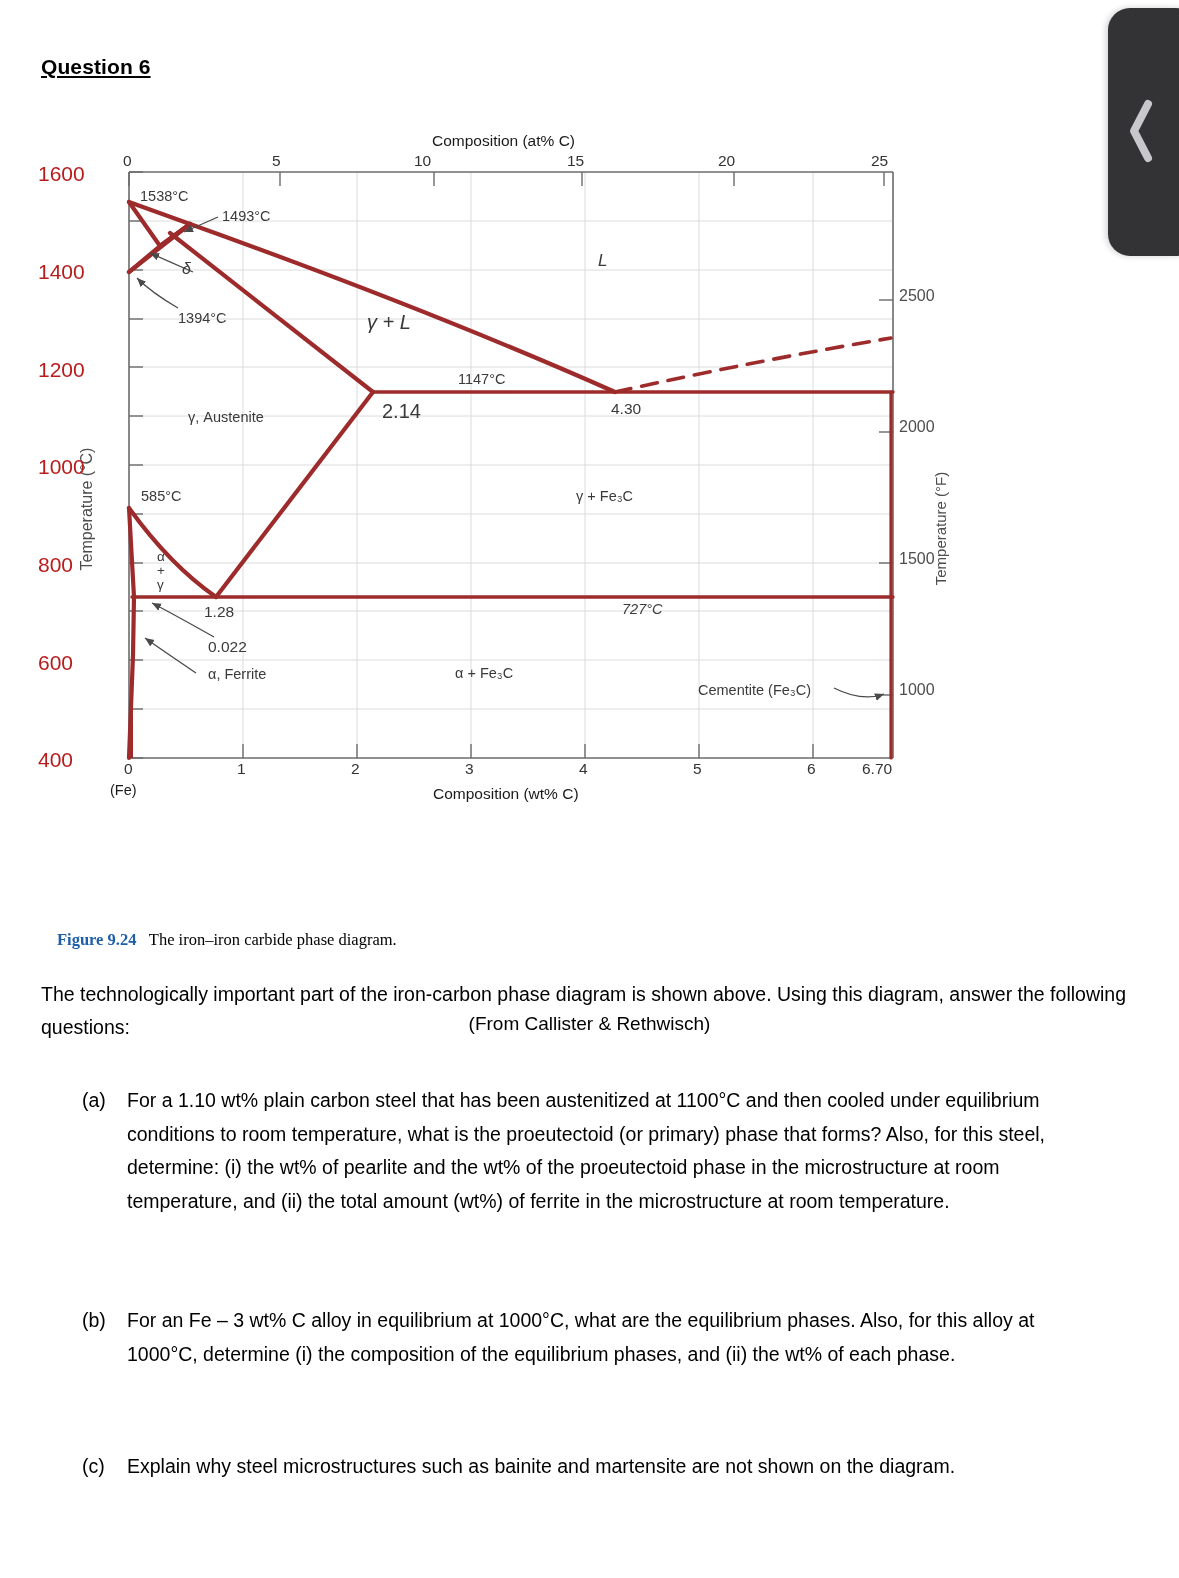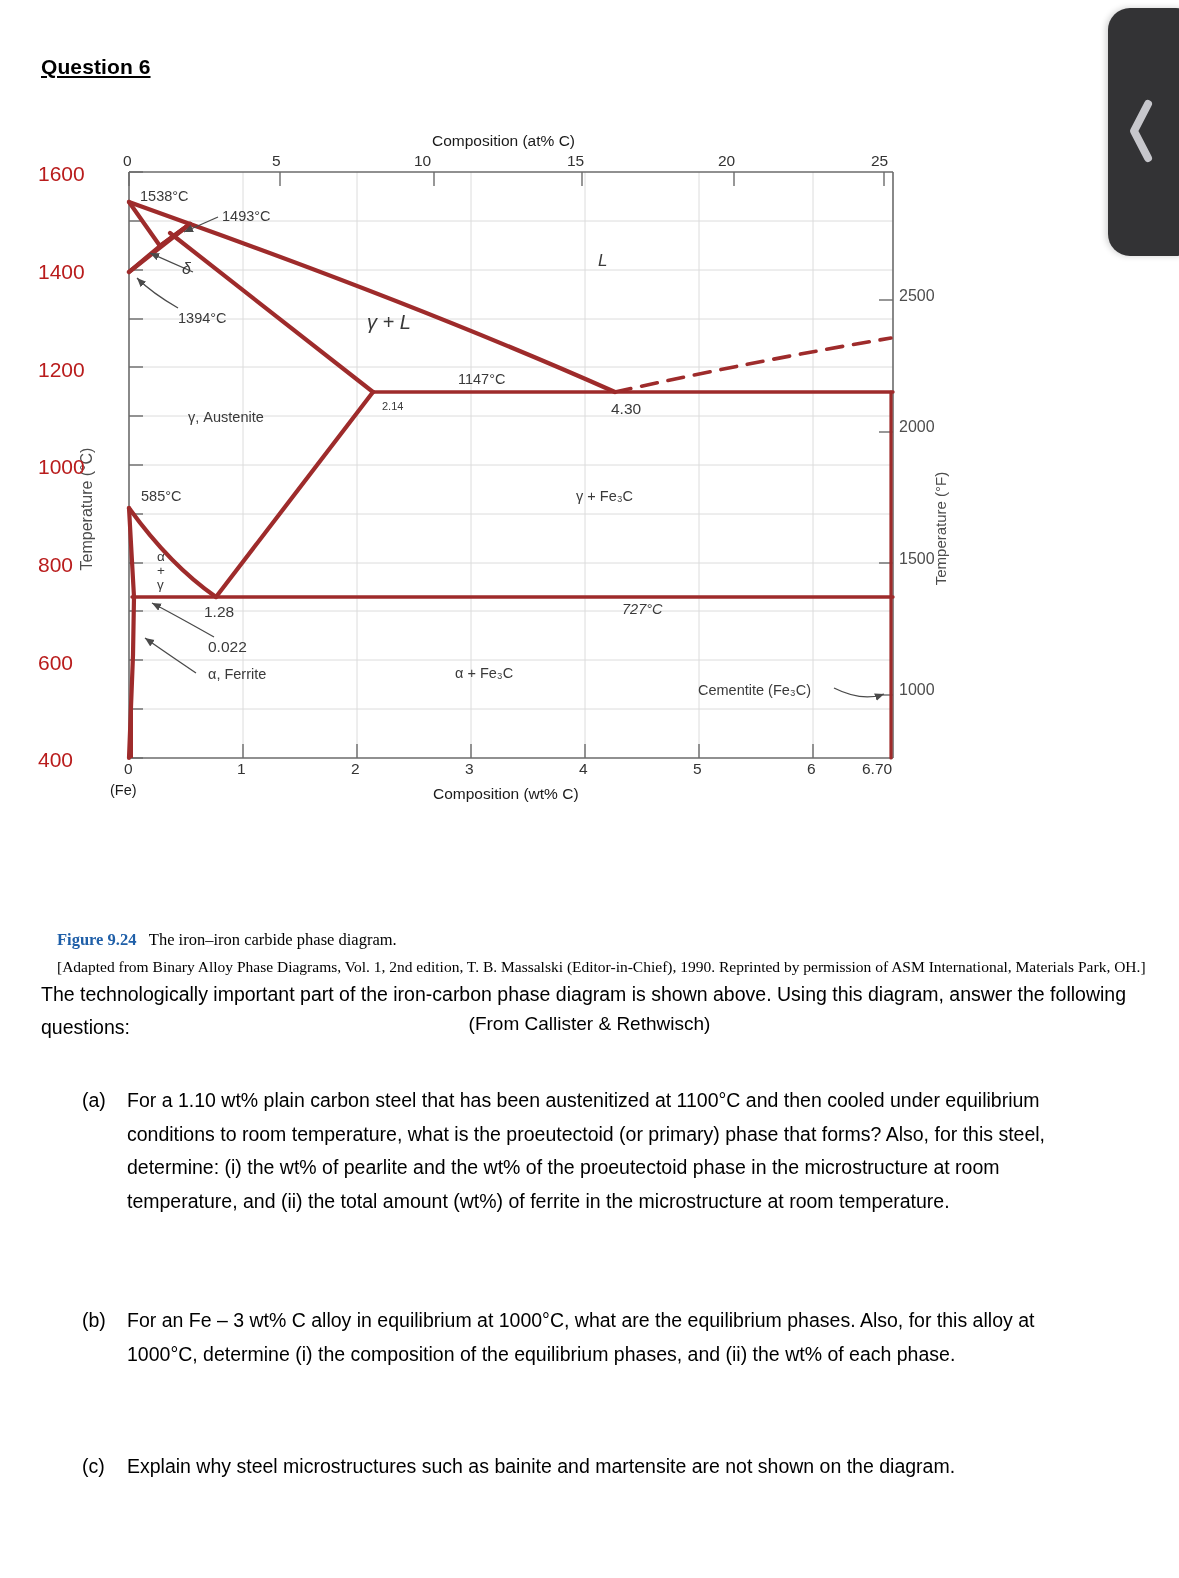--- a/index.html
+++ b/index.html
@@ -254,21 +254,21 @@
         </g>
       </svg>
 
       <div class="ann" style="left:140px;top:78px;">1538°C</div>
       <div class="ann" style="left:222px;top:98px;">1493°C</div>
       <div class="ann" style="left:178px;top:200px;">1394°C</div>
       <div class="ann ann-i" style="left:182px;top:150px;font-size:16px;">δ</div>
       <div class="ann ann-i" style="left:598px;top:141px;font-size:17px;">L</div>
       <div class="ann ann-i" style="left:335px;top:201px;font-size:20px;margin-left:32px;">γ + L</div>
       <div class="ann" style="left:458px;top:261px;">1147°C</div>
-      <div class="ann" style="left:382px;top:290px;font-size:11px;">2.14</div>
+      <div class="ann" style="left:382px;top:290px;font-size:20px;">2.14</div>
       <div class="ann" style="left:611px;top:290px;font-size:15.5px;">4.30</div>
       <div class="ann" style="left:188px;top:299px;">γ, Austenite</div>
       <div class="ann" style="left:141px;top:378px;">585°C</div>
       <div class="ann" style="left:576px;top:378px;">γ + Fe₃C</div>
       <div class="ann" style="left:157px;top:440px;font-size:13.5px;line-height:14px;">
         <span style="display:block;">α</span>
         <span style="display:block;">+</span>
         <span style="display:block;">γ</span>
       </div>
       <div class="ann" style="left:204px;top:493px;font-size:15.5px;">1.28</div>
@@ -276,21 +276,20 @@
       <div class="ann" style="left:208px;top:556px;">α, Ferrite</div>
       <div class="ann" style="left:455px;top:555px;">α + Fe₃C</div>
       <div class="ann" style="left:622px;top:491px;font-style:italic;">727°C</div>
       <div class="ann" style="left:698px;top:572px;">Cementite (Fe₃C)</div>
     </div>
 
     <div class="cap capline1">
       <span class="capfig">Figure 9.24</span>
       &nbsp;&nbsp;<span>The iron–iron carbide phase diagram.</span>
     </div>
-    <div class="cap capline2">[Adapted from Binary Alloy Phase Diagrams, Vol. 1, 2nd edition, T. B. Massalski (Editor-in-Chief), 1990. Reprinted by permission of ASM International, Materials Park, OH.]</div>
     <div class="fromline">(From Callister &amp; Rethwisch)</div>
   </div>
 
   <div class="bodytext">The technologically important part of the iron-carbon phase diagram is shown above. Using this diagram, answer the following questions:</div>
 
   <div class="qitem qa">
     <span class="qlabel">(a)</span>
     <span>For a 1.10 wt% plain carbon steel that has been austenitized at 1100°C and then cooled under equilibrium conditions to room temperature, what is the proeutectoid (or primary) phase that forms? Also, for this steel, determine: (i) the wt% of pearlite and the wt% of the proeutectoid phase in the microstructure at room temperature, and (ii) the total amount (wt%) of ferrite in the microstructure at room temperature.</span>
   </div>
 

